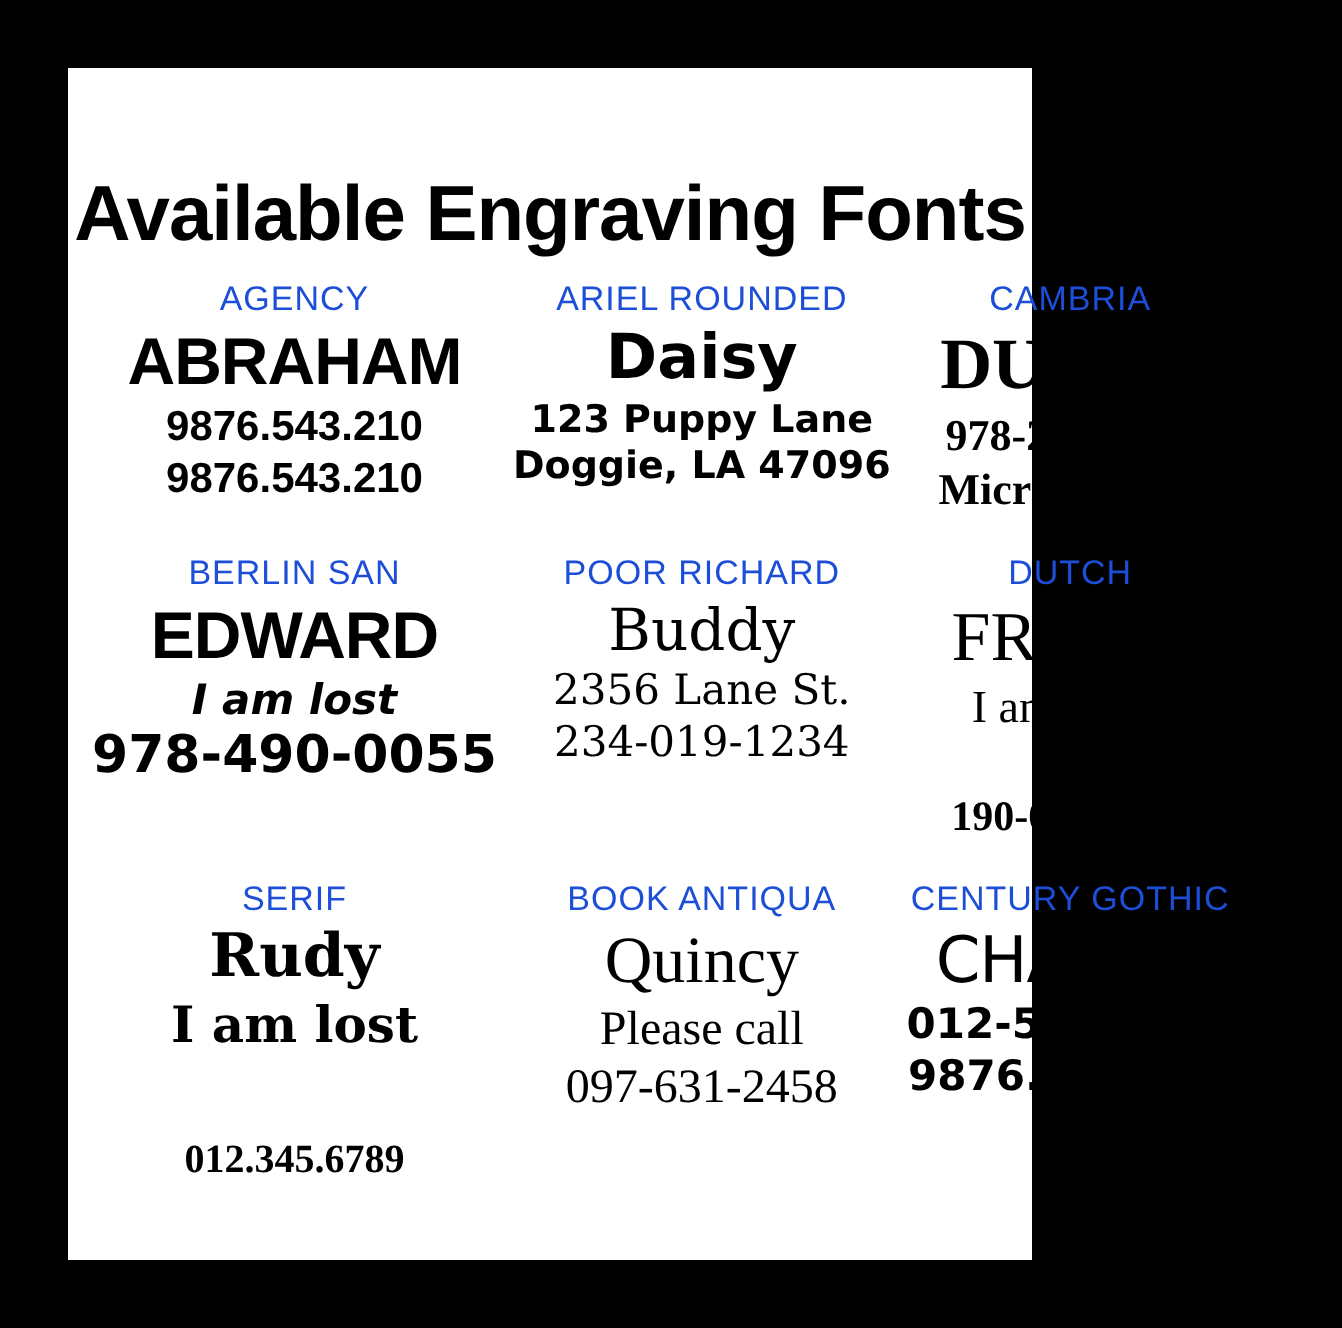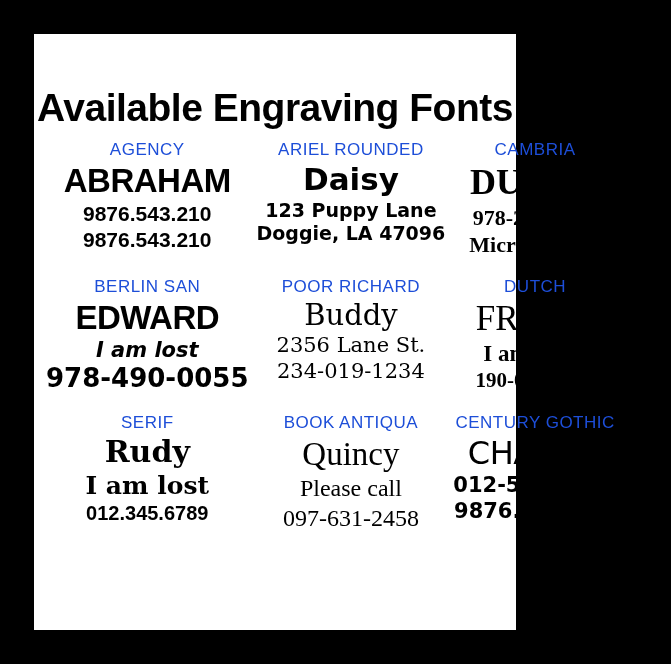--- a/index.html
+++ b/index.html
@@ -71,26 +71,26 @@
   .s-cambria .l1, .s-cambria .l2 { font-family: "Liberation Serif", serif; font-weight: bold; font-size: 22px; }
 
   .s-berlin .l0 { font-family: "Liberation Sans", sans-serif; font-weight: bold; font-size: 33px; letter-spacing: -0.5px; }
   .s-berlin .l1 { font-family: "DejaVu Sans", sans-serif; font-weight: bold; font-style: italic; font-size: 21px; }
   .s-berlin .l2 { font-family: "DejaVu Sans", sans-serif; font-weight: bold; font-size: 26px; }
 
   .s-poor .l0 { font-family: "DejaVu Serif", serif; font-size: 29px; }
   .s-poor .l1, .s-poor .l2 { font-family: "DejaVu Serif", serif; font-size: 21px; }
 
   .s-dutch .l0 { font-family: "Liberation Serif", serif; font-weight: normal; font-size: 35px; }
-  .s-dutch .l1 { font-family: "Liberation Serif", serif; font-weight: bold; font-size: 23px; }
-  .s-dutch .l2 { font-family: "Liberation Serif", serif; font-weight: bold; font-size: 21px; }
+  .s-dutch .l1 { font-family: "Liberation Serif", serif; font-weight: normal; font-size: 23px; }
+  .s-dutch .l2 { font-family: "Liberation Serif", serif; font-weight: bold; font-size: 21px; margin-top: 28px; }
 
   .s-serif .l0 { font-family: "DejaVu Serif", serif; font-weight: bold; font-size: 30px; }
   .s-serif .l1 { font-family: "DejaVu Serif", serif; font-weight: bold; font-size: 25px; }
-  .s-serif .l2 { font-family: Liberation Sans, sans-serif; font-weight: bold; font-size: 20px; }
+  .s-serif .l2 { font-family: Liberation Serif, serif; font-weight: bold; font-size: 20px; margin-top: 40px; }
 
   .s-antiqua .l0 { font-family: "Liberation Serif", serif; font-size: 33px; text-align: center; }
   .s-antiqua .l1, .s-antiqua .l2 { font-family: "Liberation Serif", serif; font-size: 24px; }
 
   .s-gothic .l0 { font-family: "DejaVu Sans", sans-serif; font-size: 32px; letter-spacing: -0.5px; }
   .s-gothic .l1, .s-gothic .l2 { font-family: "DejaVu Sans", sans-serif; font-weight: bold; font-size: 21px; }
 </style>
 </head>
 <body>
 

